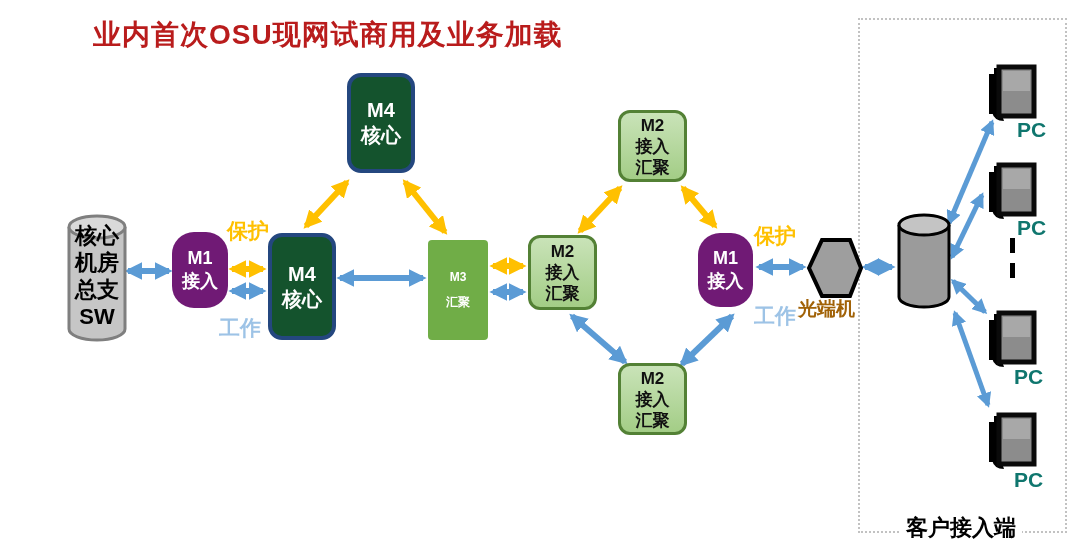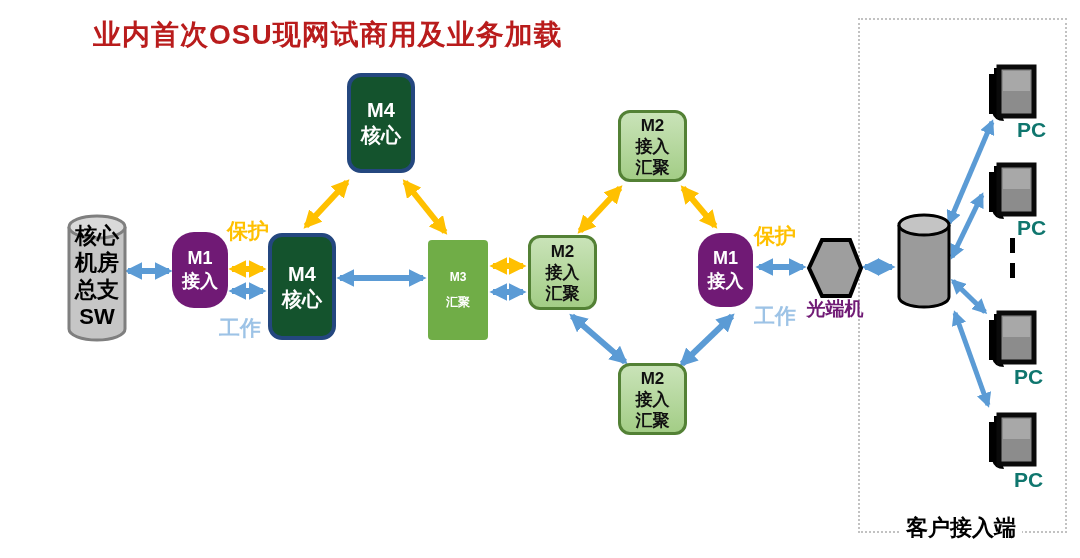--- a/index.html
+++ b/index.html
@@ -23,21 +23,21 @@
   .orange{background:#701a75;border:none;border-radius:22px;color:#fff;font-size:18px;line-height:23px;}
   .edge-label{position:absolute;z-index:3;font-weight:bold;font-size:21px;white-space:nowrap;}
   .protect{color:#FFC000;}
   .work{color:#9DC3E6;}
   .cyl{position:absolute;z-index:2;}
   .cyl-label{
     position:absolute;z-index:3;font-weight:bold;color:#000;text-align:center;
     white-space:pre-line;
   }
   .hex{position:absolute;z-index:2;}
-  .plain-label{position:absolute;z-index:3;font-weight:bold;color:#701a75;text-align:center;white-space:pre-line;}
+  .plain-label{position:absolute;z-index:3;font-weight:bold;color:#a16207;white-space:pre-line;}
   .region{
     position:absolute;z-index:0;border:2px dotted #C2C2C2;box-sizing:border-box;
   }
   .region-label{
     position:absolute;z-index:4;font-weight:bold;font-size:22px;color:#000;
     background:#fff;padding:0 6px;white-space:nowrap;
   }
   .pc{position:absolute;z-index:2;}
   .pc-label{position:absolute;z-index:3;font-weight:bold;font-size:21px;color:#0f766e;}
   .ellipsis{position:absolute;z-index:2;display:flex;flex-direction:column;gap:10px;}

